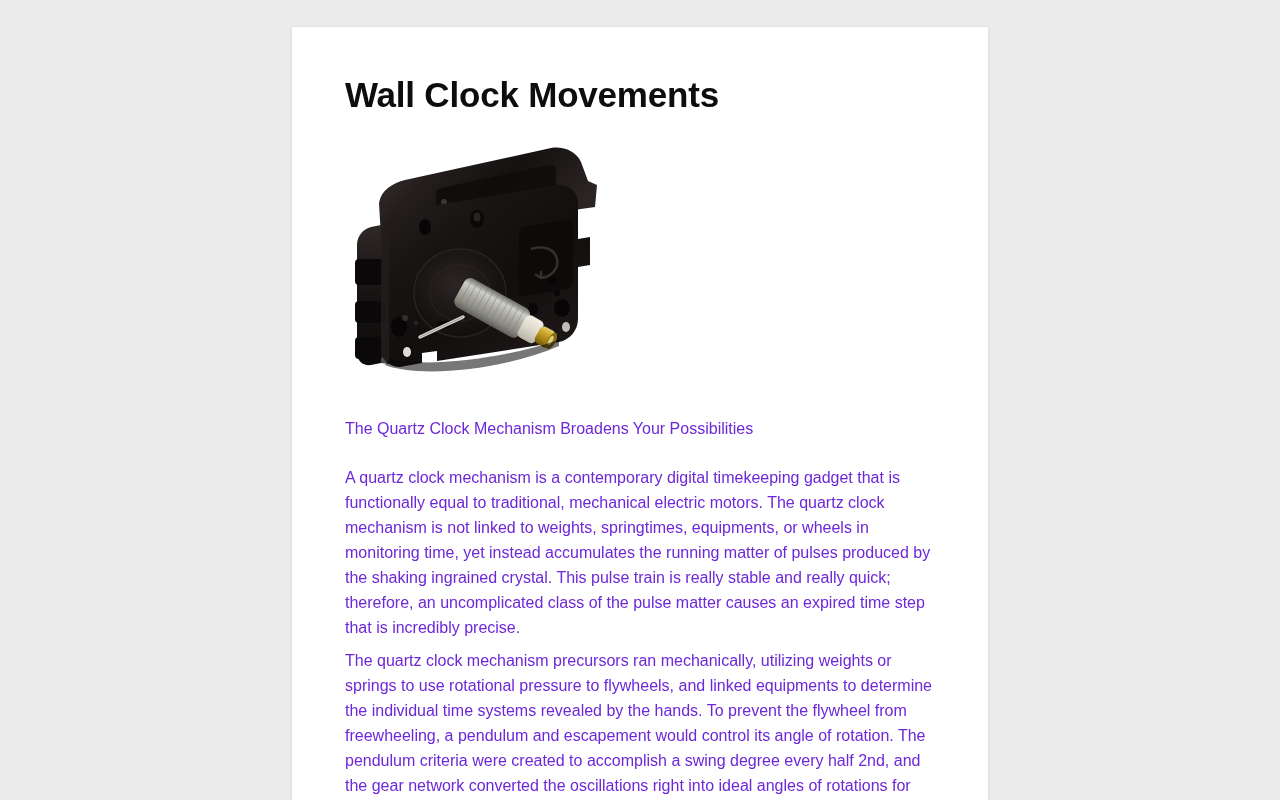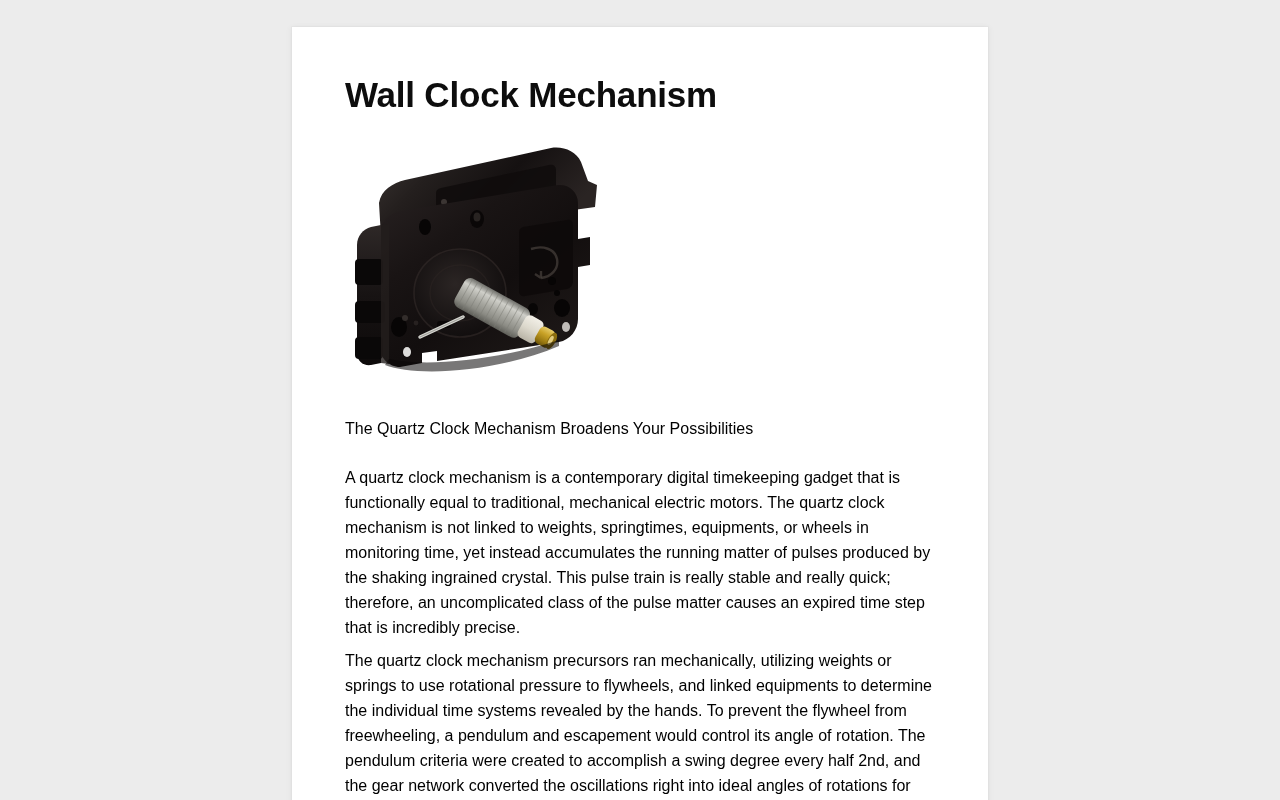--- a/index.html
+++ b/index.html
@@ -61,21 +61,21 @@
   .product-image {
     display: block;
     width: 253px;
     height: 253px;
   }
 
   p.body-text, p.lede-text {
     font-family: "Liberation Sans", sans-serif;
     font-size: 16px;
     line-height: 25px;
-    color: #000000;
+    color: #6d28d9;
     margin: 0 0 17px 0;
     padding: 0;
     max-width: 592px;
   }
   p.lede-text {
     margin-bottom: 24px;
   }
   p.body-text {
     margin-bottom: 8px;
   }
@@ -84,21 +84,21 @@
   }
 </style>
 </head>
 <body>
 
 <div class="viewport">
 
   <article class="article-card">
     <div class="article-inner">
 
-      <h1 class="page-title">Wall Clock Mechanism</h1>
+      <h1 class="page-title">Wall Clock Movements</h1>
 
       <div class="figure">
         <svg class="product-image" viewBox="0 0 253 253" xmlns="http://www.w3.org/2000/svg">
           <defs>
             <linearGradient id="gTop" x1="0" y1="0" x2="1" y2="0.4">
               <stop offset="0%" stop-color="#3b3533"></stop>
               <stop offset="30%" stop-color="#241f1e"></stop>
               <stop offset="62%" stop-color="#151111"></stop>
               <stop offset="100%" stop-color="#2a2423"></stop>
             </linearGradient>

